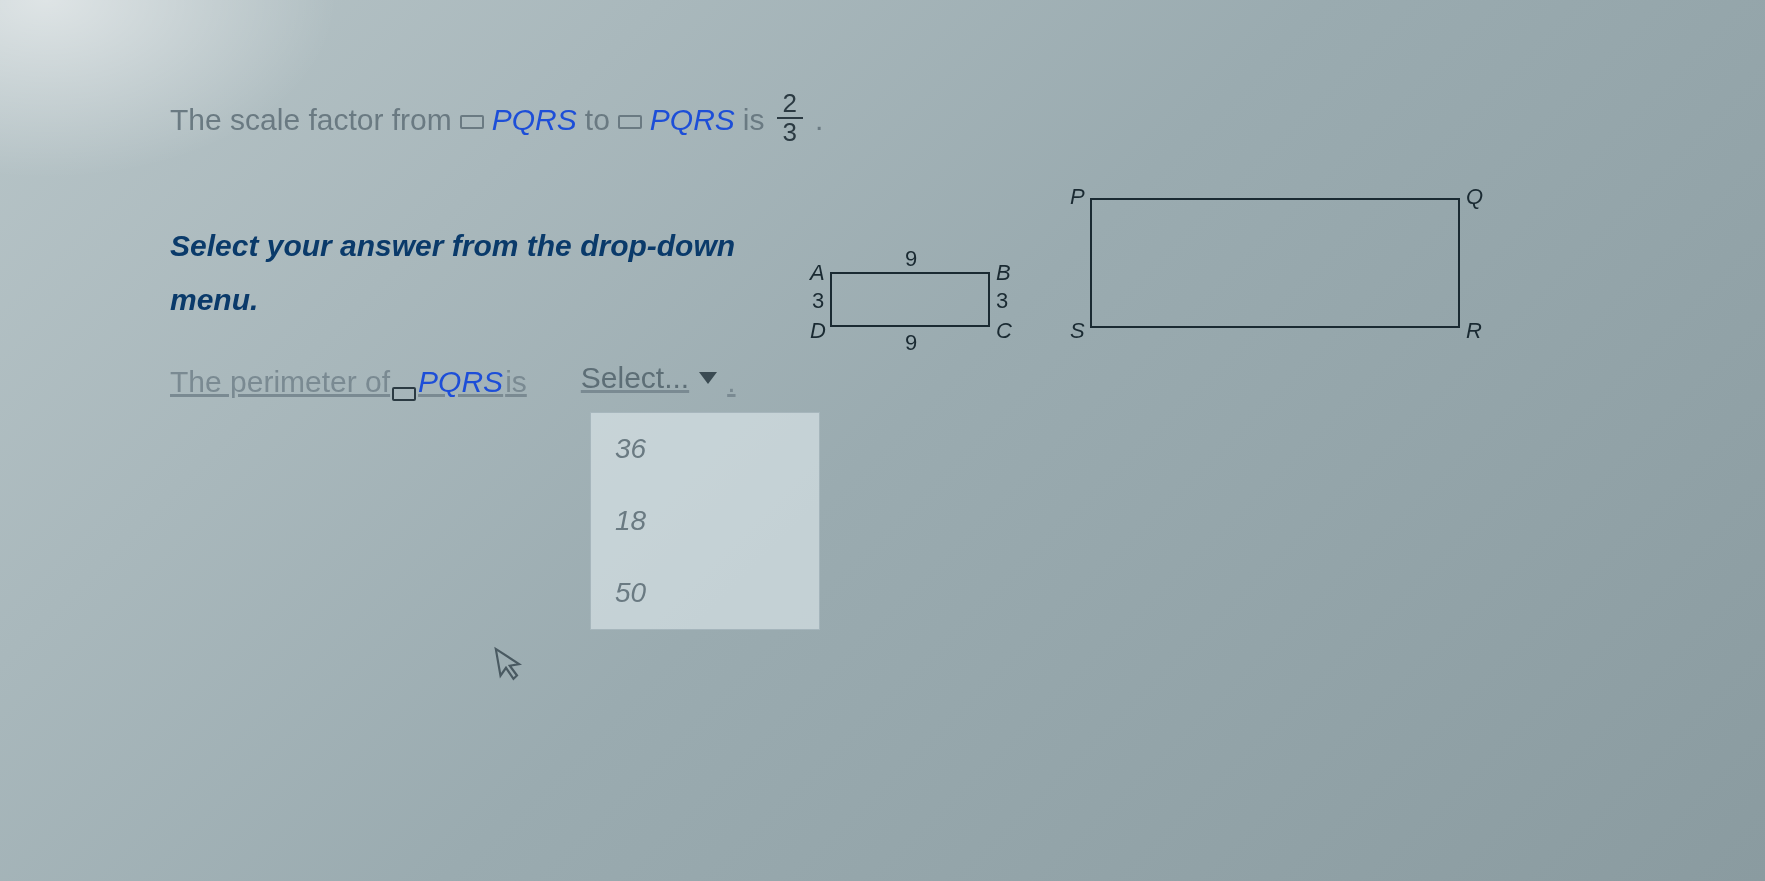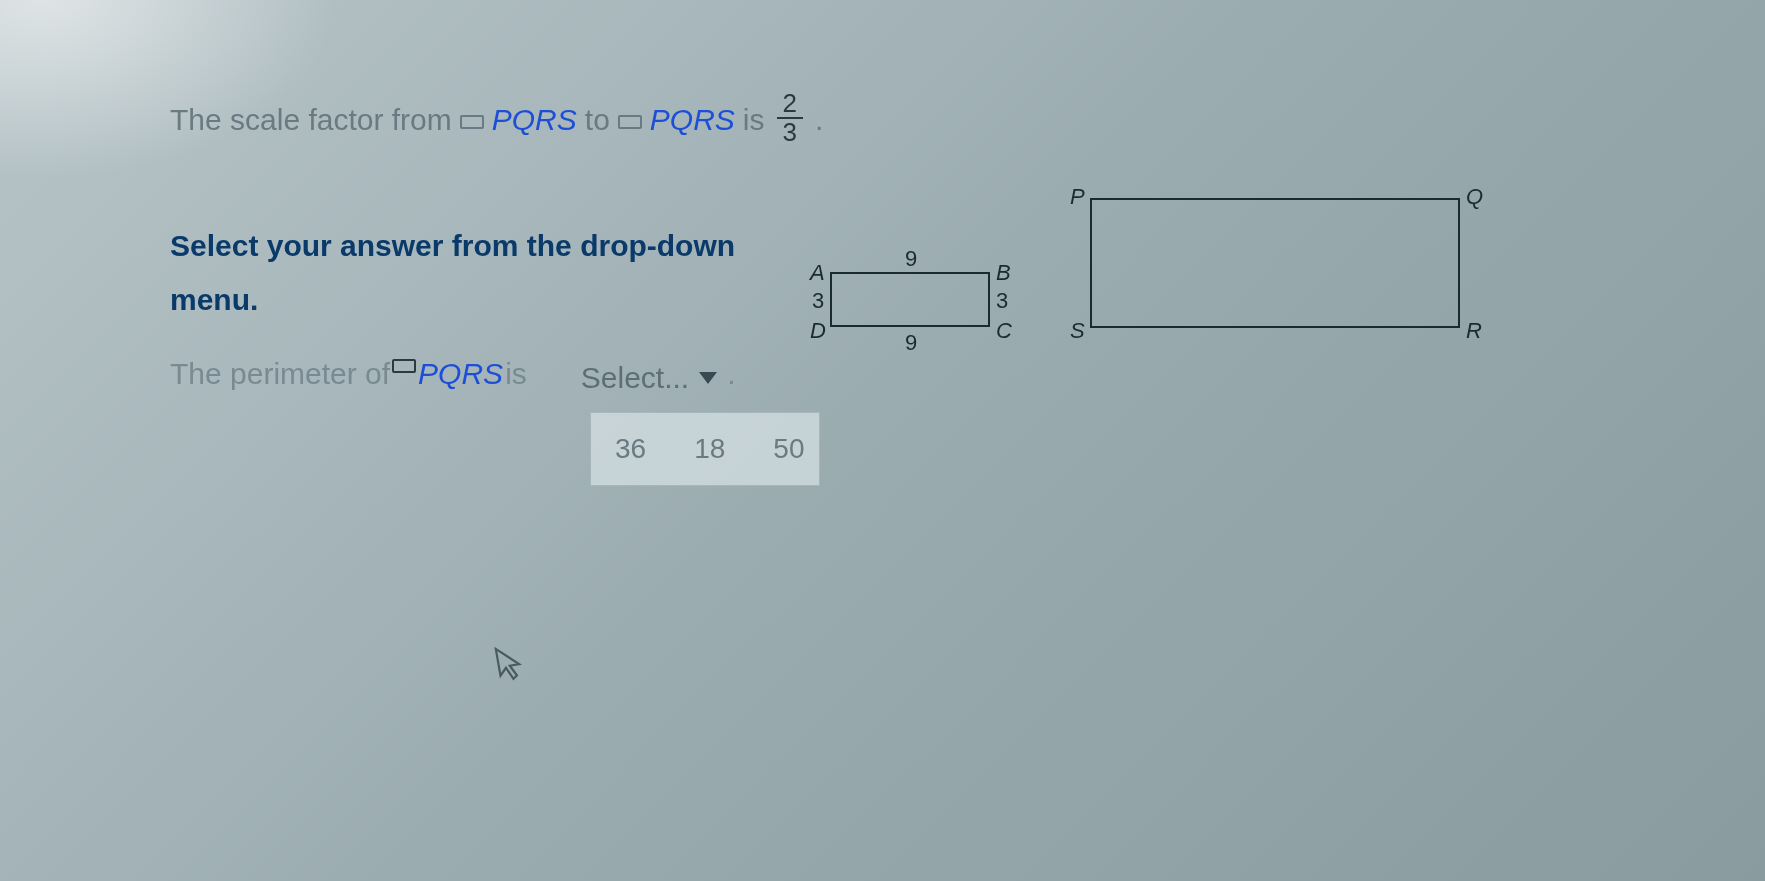--- a/index.html
+++ b/index.html
@@ -47,31 +47,33 @@
     line-height: 1.05;
     position: relative;
     top: -2px;
     margin: 0 4px;
   }
   .frac .num { border-bottom: 2px solid #2b3a42; padding: 0 6px; }
   .frac .den { padding: 0 6px; }
   .instruct {
     color: #0a3a6a;
     font-size: 30px;
+    font-style: italic;
     font-weight: 700;
     line-height: 1.8;
     margin-bottom: 30px;
     max-width: 640px;
   }
   .perim-line {
     font-size: 30px;
     color: #7a8a92;
     display: flex;
-    align-items: flex-start;
+    align-items: flex-end;
     gap: 2px;
+    text-decoration: underline;
   }
   .dropdown {
     display: inline-flex;
     align-items: center;
     gap: 10px;
     color: #5d6e76;
     font-size: 30px;
     cursor: pointer;
     padding: 4px 8px;
     margin-left: 44px;
@@ -83,21 +85,22 @@
     border-top: 12px solid #3a4a52;
   }
   .options {
     position: absolute;
     left: 420px;
     top: 320px;
     width: 230px;
     background: rgba(225,235,238,0.6);
     border: 1px solid rgba(120,140,150,0.4);
     display: flex;
-    flex-direction: row;
+    flex-direction: column;
+    font-style: italic;
   }
   .option {
     padding: 20px 24px;
     font-size: 28px;
     color: #6a7a82;
     cursor: pointer;
   }
 
   
   .diagrams {

